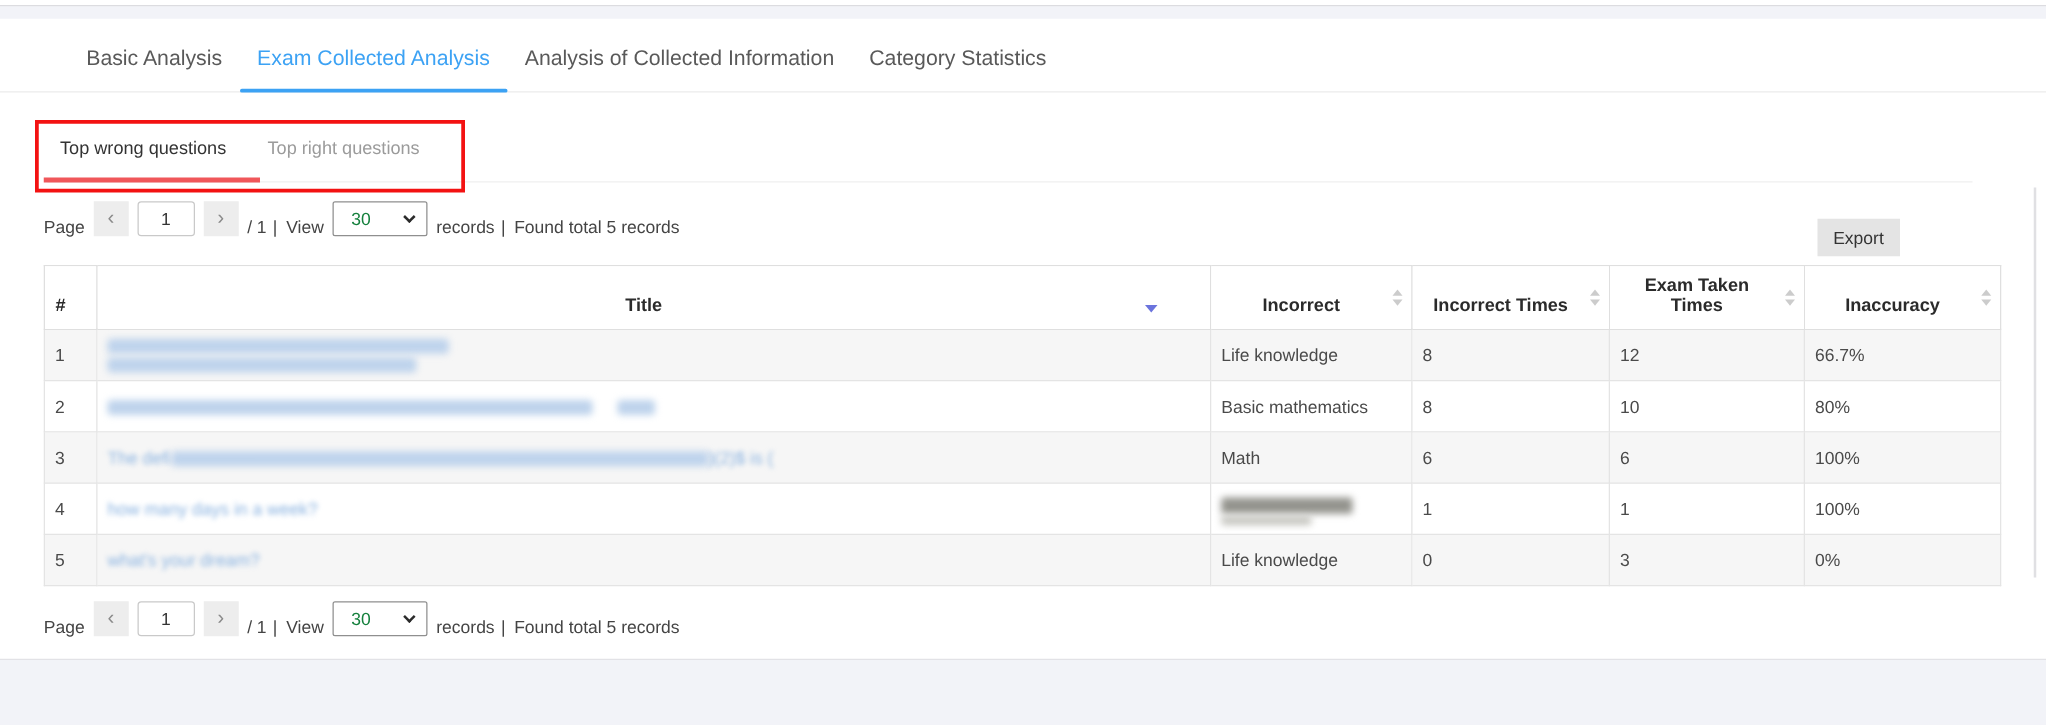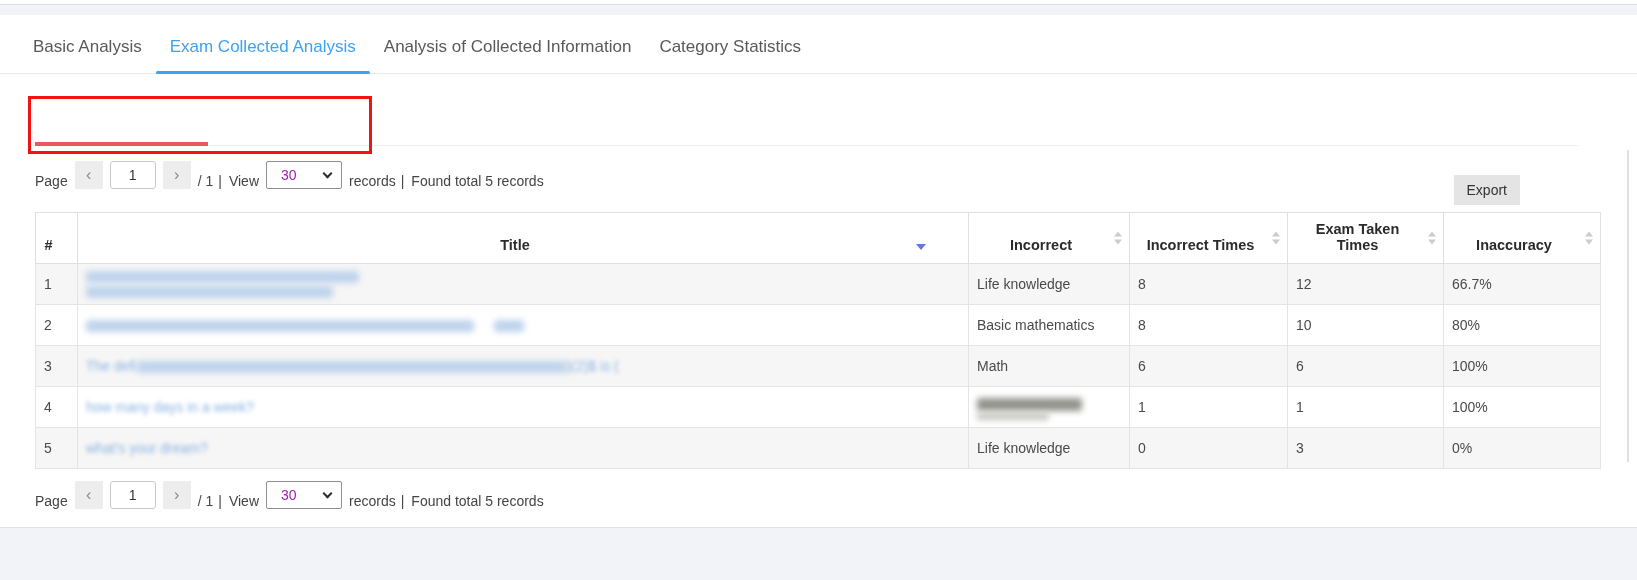--- a/index.html
+++ b/index.html
@@ -26,21 +26,21 @@
     border-bottom:1px solid #ebebeb;
   }
   .tab {
     position:relative;
     font-size:17px;
     color:#595959;
     padding:0 14px 16px 14px;
     cursor:pointer;
     white-space:nowrap;
   }
-  .tab:first-child { padding-left:0; }
+  .tab:first-child { padding-left:0;margin-left:36px; }
   .tab.active { color:#3ca2f4; }
   .tab.active::after {
     content:""; position:absolute; left:0; right:0; bottom:-1px;
     height:3px; background:#3ca2f4; border-radius:2px;
   }
   
   .subtab-wrap { position:relative; margin:22px 0 0 28px; height:58px; }
   .subtab-grayline { position:absolute; left:10px; top:49px; width:1540px; height:1px; background:#efefef; }
   .red-box {
     position:absolute; left:0; top:0; width:344px; height:58px;
@@ -70,21 +70,21 @@
     border:1px solid #c9c9c9; border-radius:3px;
     text-align:center; font-size:14px; color:#333;
     font-family:"Liberation Sans",sans-serif;
   }
   .pg-text { margin-left:7px; white-space:pre; }
   .pg-pipe { margin-left:5px; }
   .pg-select-wrap { position:relative; margin-left:7px; }
   .pg-select {
     width:76px; height:28px;
     border:1px solid #8f8f8f; border-radius:2px;
-    background:#fff; font-size:14px; color:#a21caf;
+    background:#fff; font-size:14px; color:#15803d;
     padding-left:14px;
     appearance:none; -webkit-appearance:none;
     font-family:"Liberation Sans",sans-serif;
   }
   .pg-caret {
     position:absolute; right:11px; top:9px;
     width:7px; height:7px;
     border-right:2px solid #2b2b2b; border-bottom:2px solid #2b2b2b;
     transform:rotate(45deg);
     pointer-events:none;
@@ -149,20 +149,24 @@
   <div class="tabs">
       <div class="tab">Basic Analysis</div>
       <div class="tab active">Exam Collected Analysis</div>
       <div class="tab">Analysis of Collected Information</div>
       <div class="tab">Category Statistics</div>
     </div>
 
   <div class="subtab-wrap">
     <div class="subtab-grayline"></div>
     <div class="red-box"></div>
+    <div class="subtabs">
+        <div class="subtab active">Top wrong questions</div>
+        <div class="subtab">Top right questions</div>
+      </div>
     <div class="red-underline"></div>
   </div>
 
   <div class="pagebar top">
     <span class="pg-text">Page</span>
     <button class="pg-btn">‹</button>
     <input class="pg-input" value="1" style="">
     <button class="pg-btn">›</button>
     <span class="pg-text">/ 1</span>
     <span class="pg-pipe">|</span>

